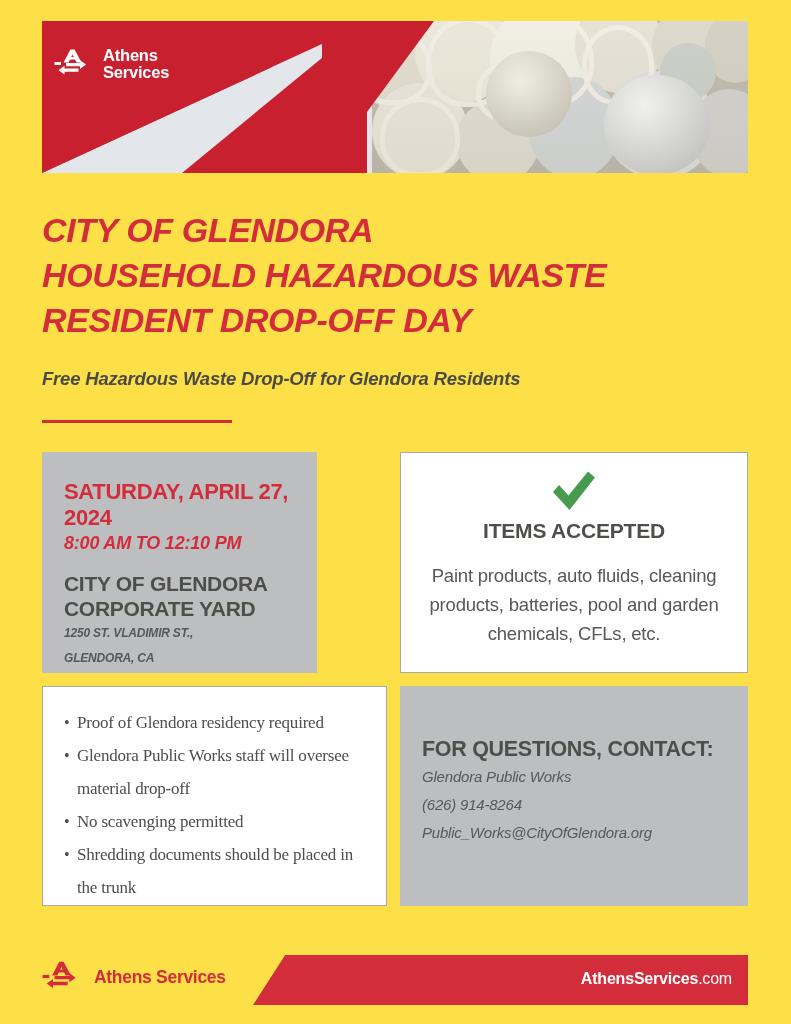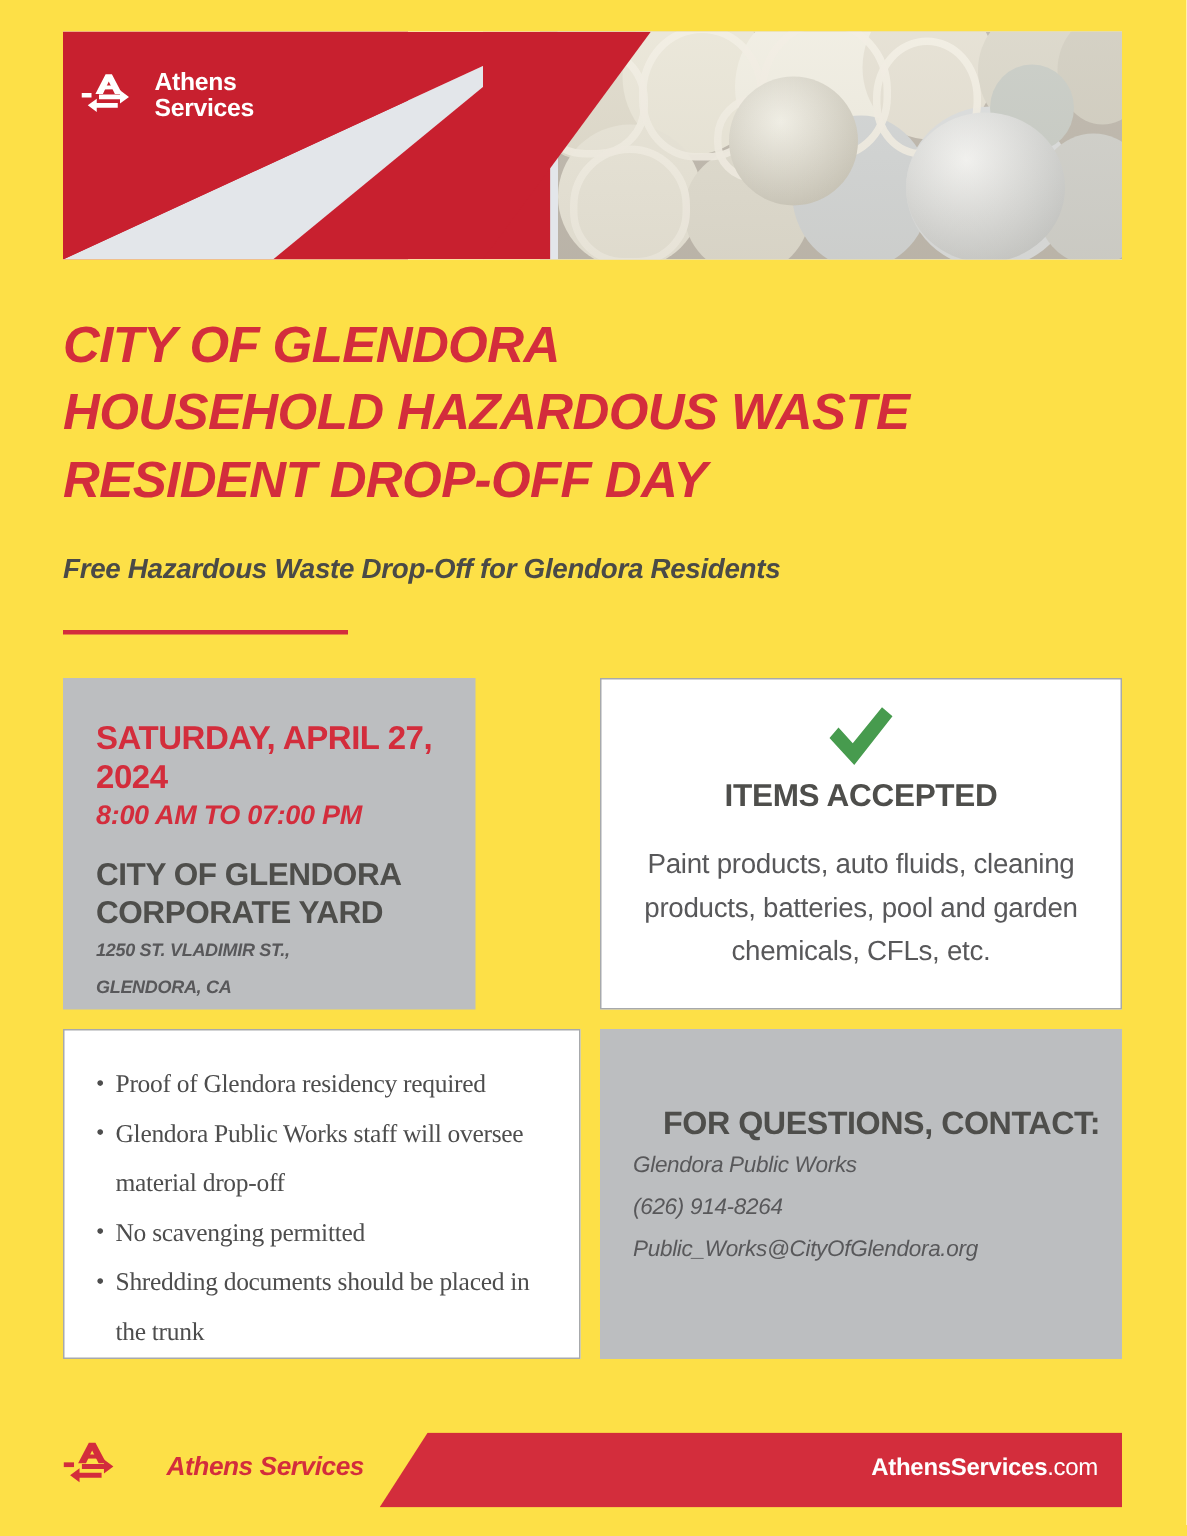--- a/index.html
+++ b/index.html
@@ -264,39 +264,37 @@
   }
 
   
   .contact-inner { padding: 50px 0 0 22px; }
   .contact-title {
     color: #4e4e4b;
     font-weight: bold;
     font-size: 21.5px;
     line-height: 27px;
     letter-spacing: -0.3px;
-    margin-left: 20px;
   }
   .contact-line {
     color: #58585a;
     font-style: italic;
     font-size: 15px;
     line-height: 28px;
     letter-spacing: -0.2px;
   }
 
   
   .footer-logo {
     position: absolute;
     left: 42px;
     top: 960px;
     display: flex;
     align-items: center;
-    gap: 27px;
-    font-style: italic;
+    gap: 10px;
   }
   .footer-logo-text {
     color: #d32d3c;
     font-weight: bold;
     font-size: 17.5px;
     letter-spacing: -0.3px;
   }
   .footer-band {
     position: absolute;
     left: 253px;
@@ -378,21 +376,21 @@
     <div class="headline-line">CITY OF GLENDORA</div>
     <div class="headline-line">HOUSEHOLD HAZARDOUS WASTE</div>
     <div class="headline-line">RESIDENT DROP-OFF DAY</div>
   </div>
   <div class="subhead">Free Hazardous Waste Drop-Off for Glendora Residents</div>
   <div class="red-rule"></div>
 
   <div class="box box-gray box-date">
     <div class="date-inner">
       <div class="date-title">SATURDAY, APRIL 27, 2024</div>
-      <div class="date-time">8:00 AM TO 07:00 PM</div>
+      <div class="date-time">8:00 AM TO 12:10 PM</div>
       <div class="venue">
         <div>CITY OF GLENDORA</div>
         <div>CORPORATE YARD</div>
       </div>
       <div class="addr">
         <div>1250 ST. VLADIMIR ST.,</div>
         <div>GLENDORA, CA</div>
       </div>
     </div>
   </div>

